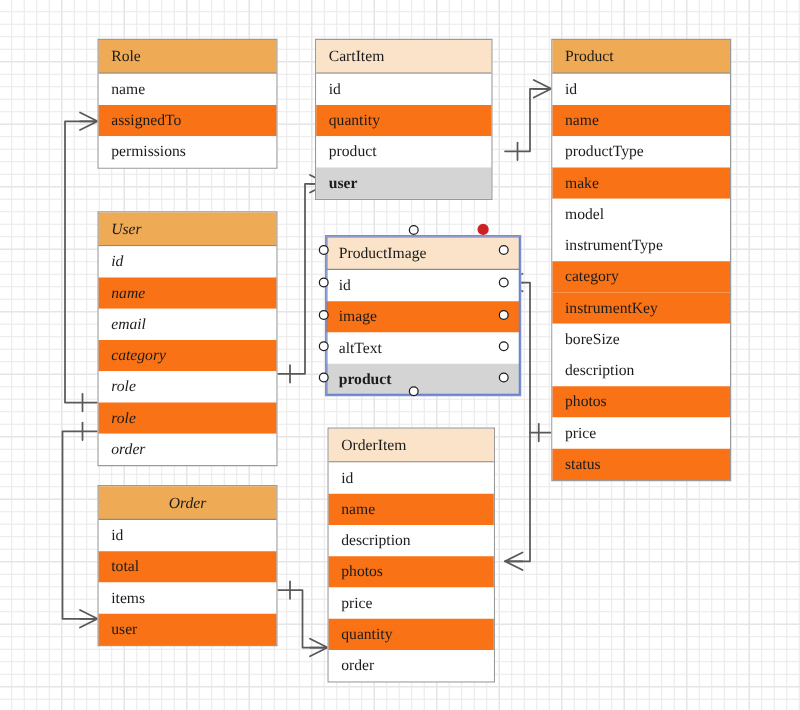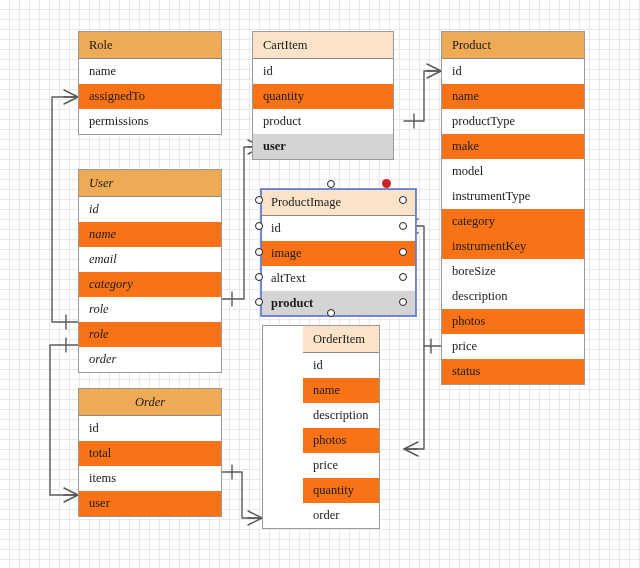--- a/index.html
+++ b/index.html
@@ -179,21 +179,21 @@
   <div class="handle" style="left:259px; top:226px;"></div>
   <div class="handle" style="left:259px; top:252px;"></div>
   <div class="handle" style="left:259px; top:277px;"></div>
   <div class="handle" style="left:259px; top:302px;"></div>
   <div class="handle" style="left:403px; top:200px;"></div>
   <div class="handle" style="left:403px; top:226px;"></div>
   <div class="handle" style="left:403px; top:252px;"></div>
   <div class="handle" style="left:403px; top:277px;"></div>
   <div class="handle" style="left:403px; top:302px;"></div>
 
-  <div class="table hdr-light" style="left:262px; top:325px; width:118px;padding-left:40px;">
+  <div class="table hdr-light" style="left:262px; top:342px; width:134px;">
     <div class="th">OrderItem</div>
     <div class="row">id</div>
     <div class="row alt">name</div>
     <div class="row">description</div>
     <div class="row alt">photos</div>
     <div class="row">price</div>
     <div class="row alt">quantity</div>
     <div class="row">order</div>
   </div>
 

